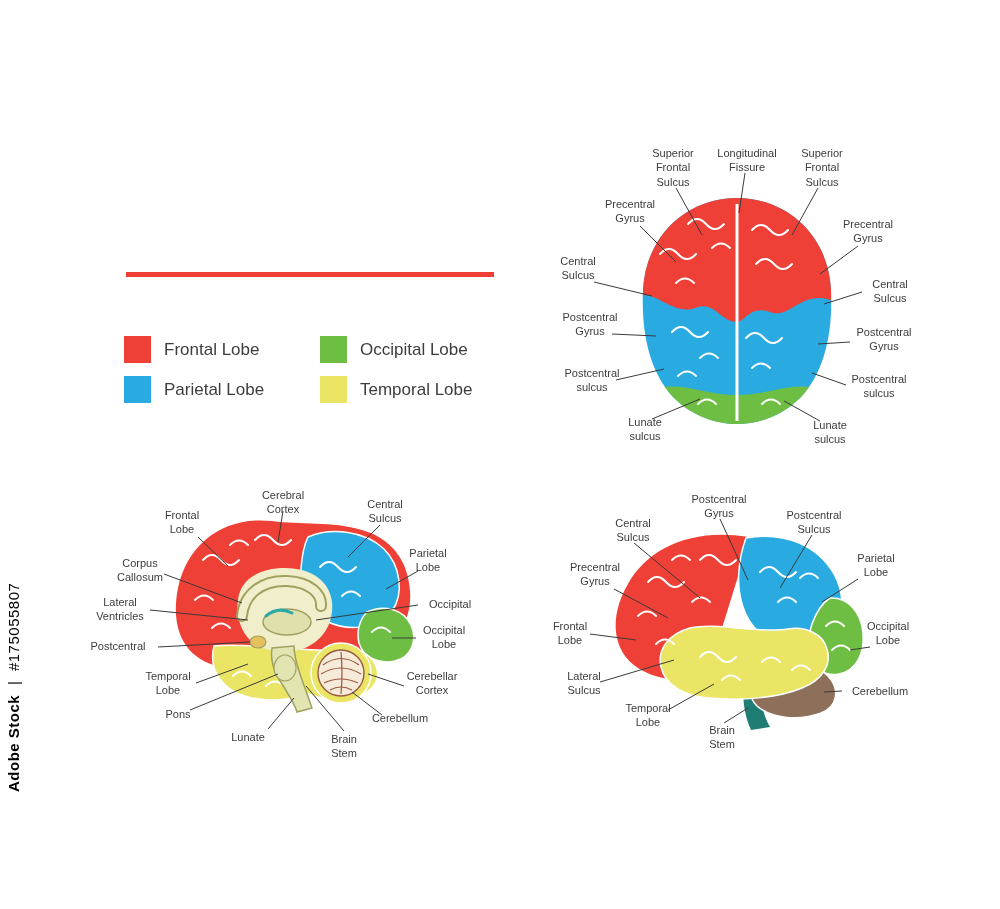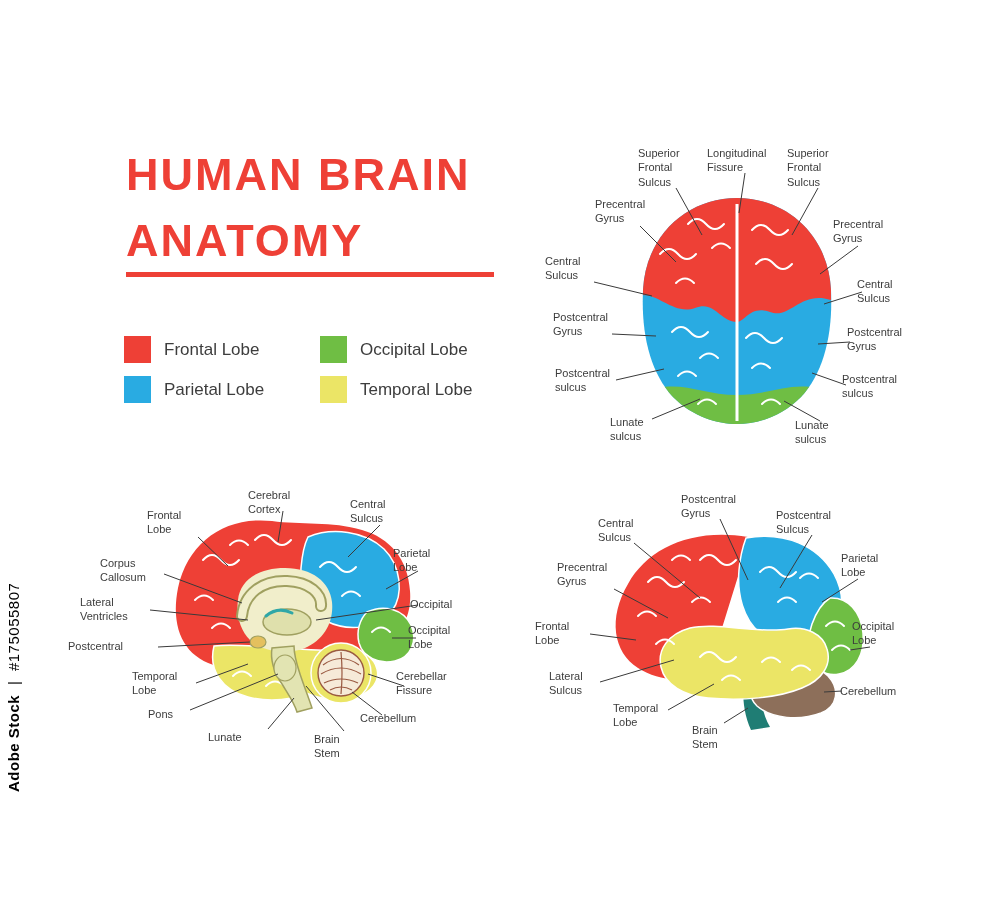--- a/index.html
+++ b/index.html
@@ -17,38 +17,34 @@
   
   .legend{position:absolute;left:124px;top:336px;display:grid;
           grid-template-columns:196px 196px;row-gap:13px;}
   .legend-item{display:flex;align-items:center;}
   .swatch{width:27px;height:27px;flex:0 0 27px;}
   .legend-label{margin-left:13px;font-size:17px;color:#3d3d3d;}
   .sw-red{background:#ee4036}.sw-green{background:#6fbe44}
   .sw-blue{background:#29abe2}.sw-yellow{background:#ebe566}
   
   .label{position:absolute;font-size:11px;line-height:1.3;color:#3c3c3c;
-         white-space:pre-line;}
+         white-space:pre-line;text-align:center;}
   svg{position:absolute;left:0;top:0;}
 </style>
 </head>
 <body>
 
 <div id="canvas">
 
   <div class="watermark">
     <span class="brand">Adobe Stock</span>
     <span class="sep">|</span>
     <span class="id">#175055807</span>
   </div>
 
-  <div class="title">
-    <div>HUMAN BRAIN</div>
-    <div>ANATOMY</div>
-  </div>
   <div class="title-underline"></div>
 
   <div class="legend">
     <div class="legend-item">
       <span class="swatch sw-red"></span>
       <span class="legend-label">Frontal Lobe</span>
     </div>
     <div class="legend-item">
       <span class="swatch sw-green"></span>
       <span class="legend-label">Occipital Lobe</span>
@@ -246,21 +242,21 @@
 Lobe</div>
   <div class="label" style="left:80px;top:595px;width:80px">Lateral
 Ventricles</div>
   <div class="label" style="left:410px;top:597px;width:80px">Occipital</div>
   <div class="label" style="left:68px;top:639px;width:100px">Postcentral</div>
   <div class="label" style="left:408px;top:623px;width:72px">Occipital
 Lobe</div>
   <div class="label" style="left:132px;top:669px;width:72px">Temporal
 Lobe</div>
   <div class="label" style="left:396px;top:669px;width:72px">Cerebellar
-Fissure</div>
+Cortex</div>
   <div class="label" style="left:148px;top:707px;width:60px">Pons</div>
   <div class="label" style="left:360px;top:711px;width:80px">Cerebellum</div>
   <div class="label" style="left:208px;top:730px;width:80px">Lunate</div>
   <div class="label" style="left:314px;top:732px;width:60px">Brain
 Stem</div>
 
   <div class="label" style="left:598px;top:516px;width:70px">Central
 Sulcus</div>
   <div class="label" style="left:681px;top:492px;width:76px">Postcentral
 Gyrus</div>

